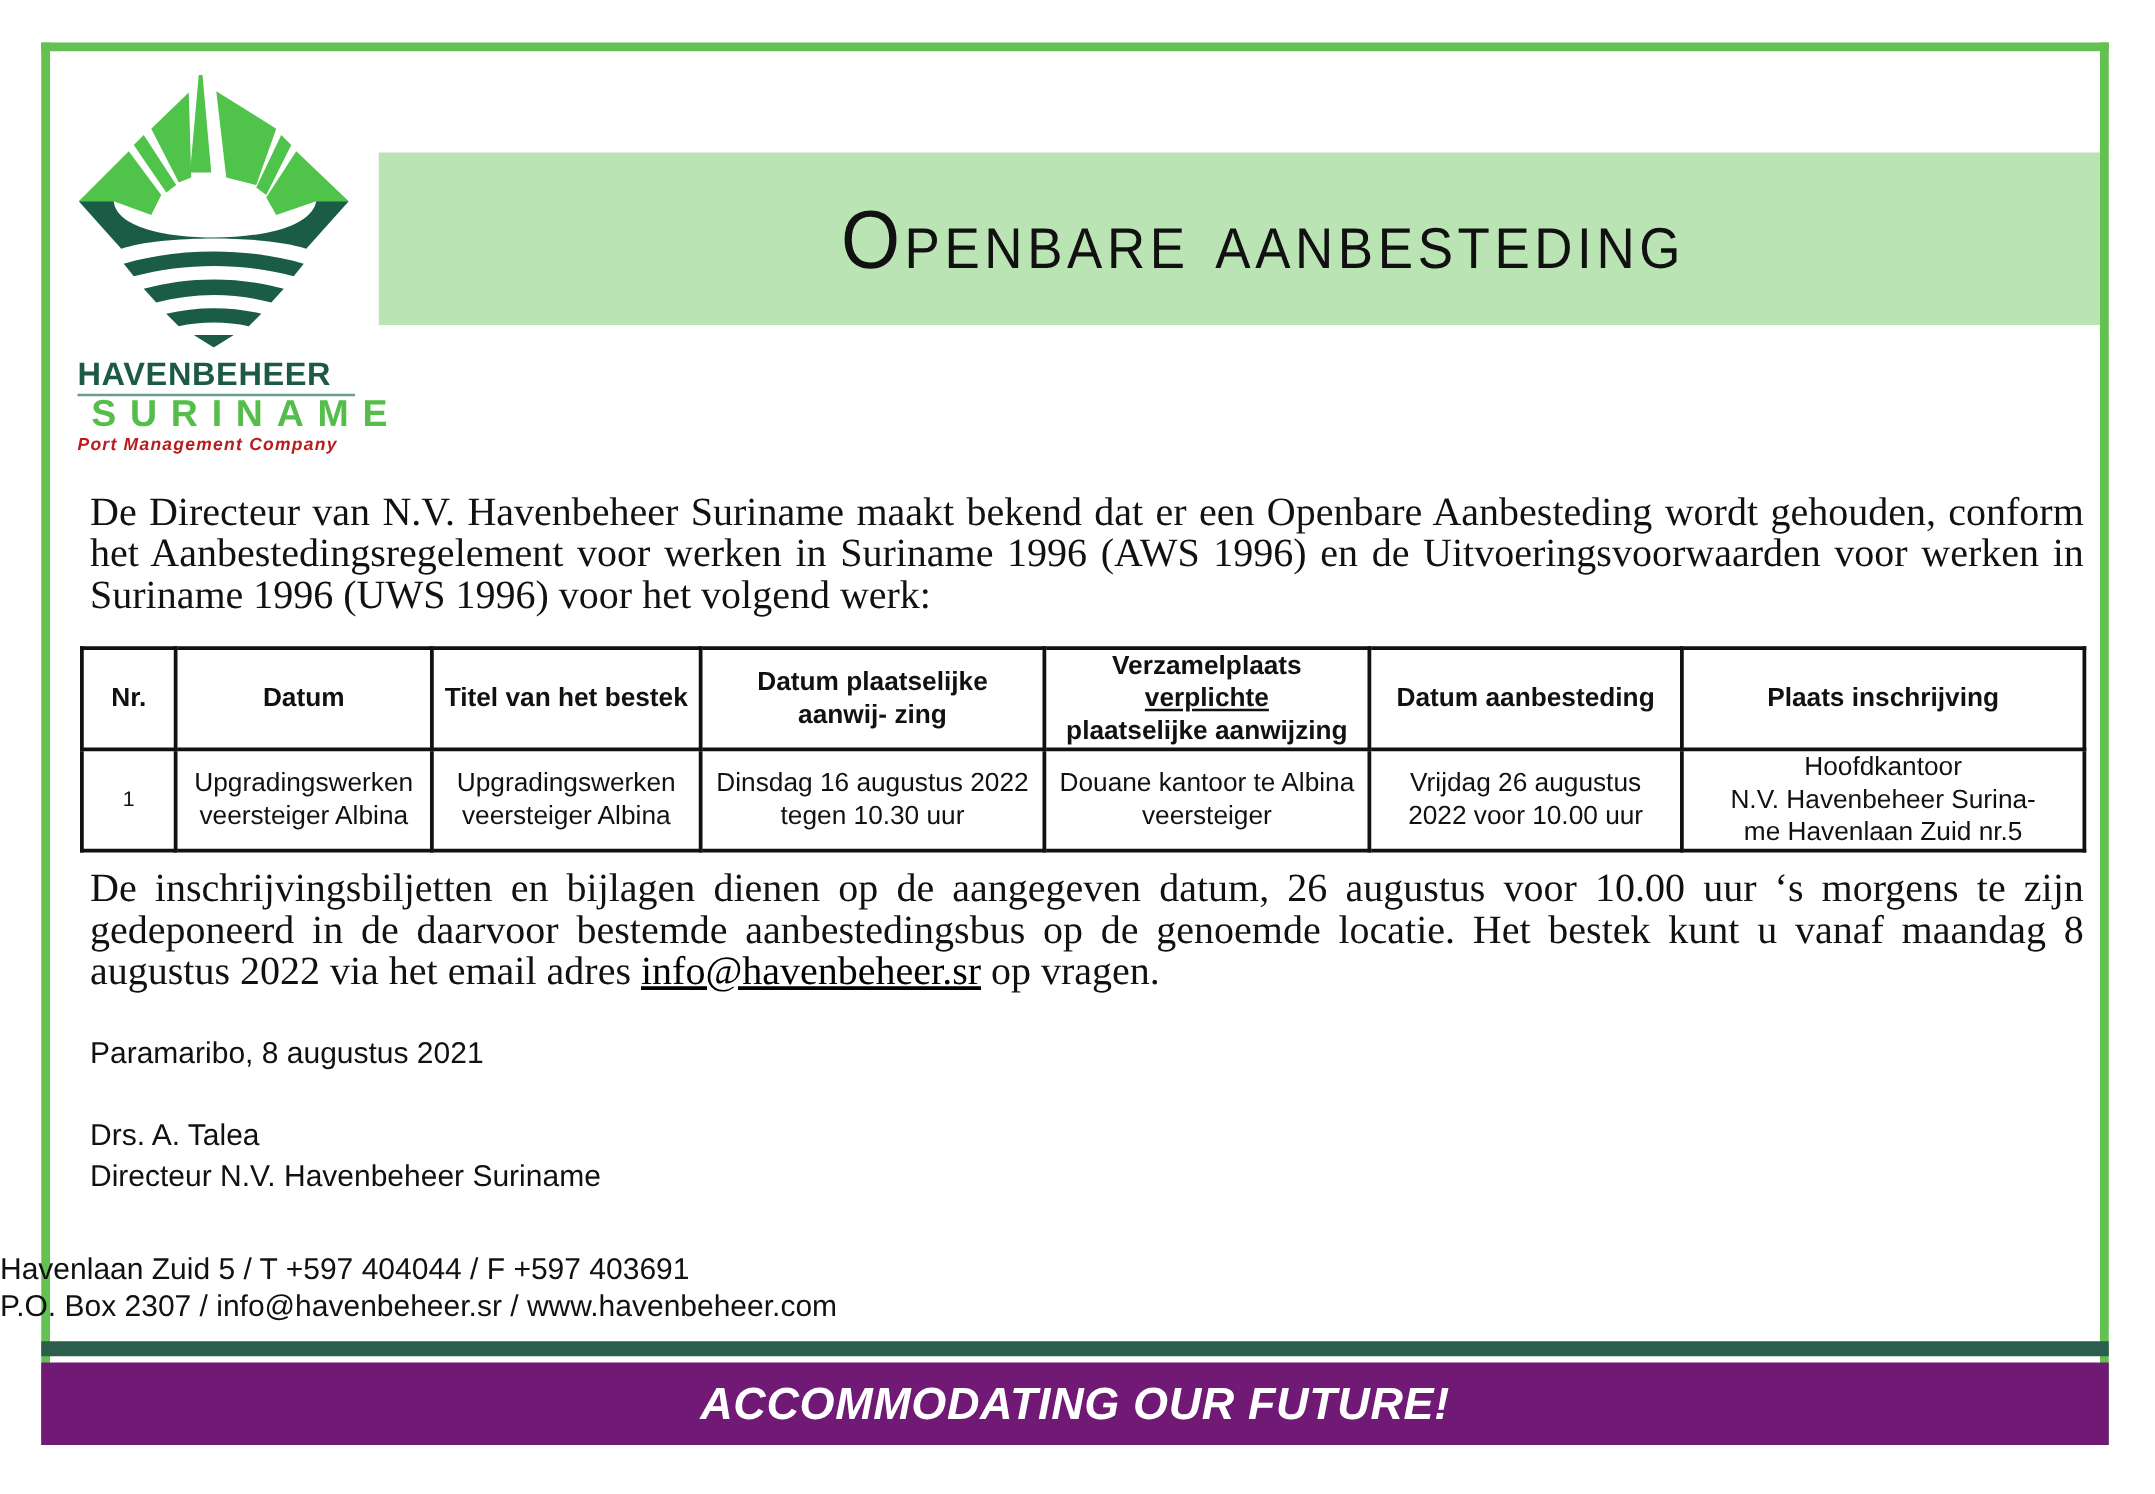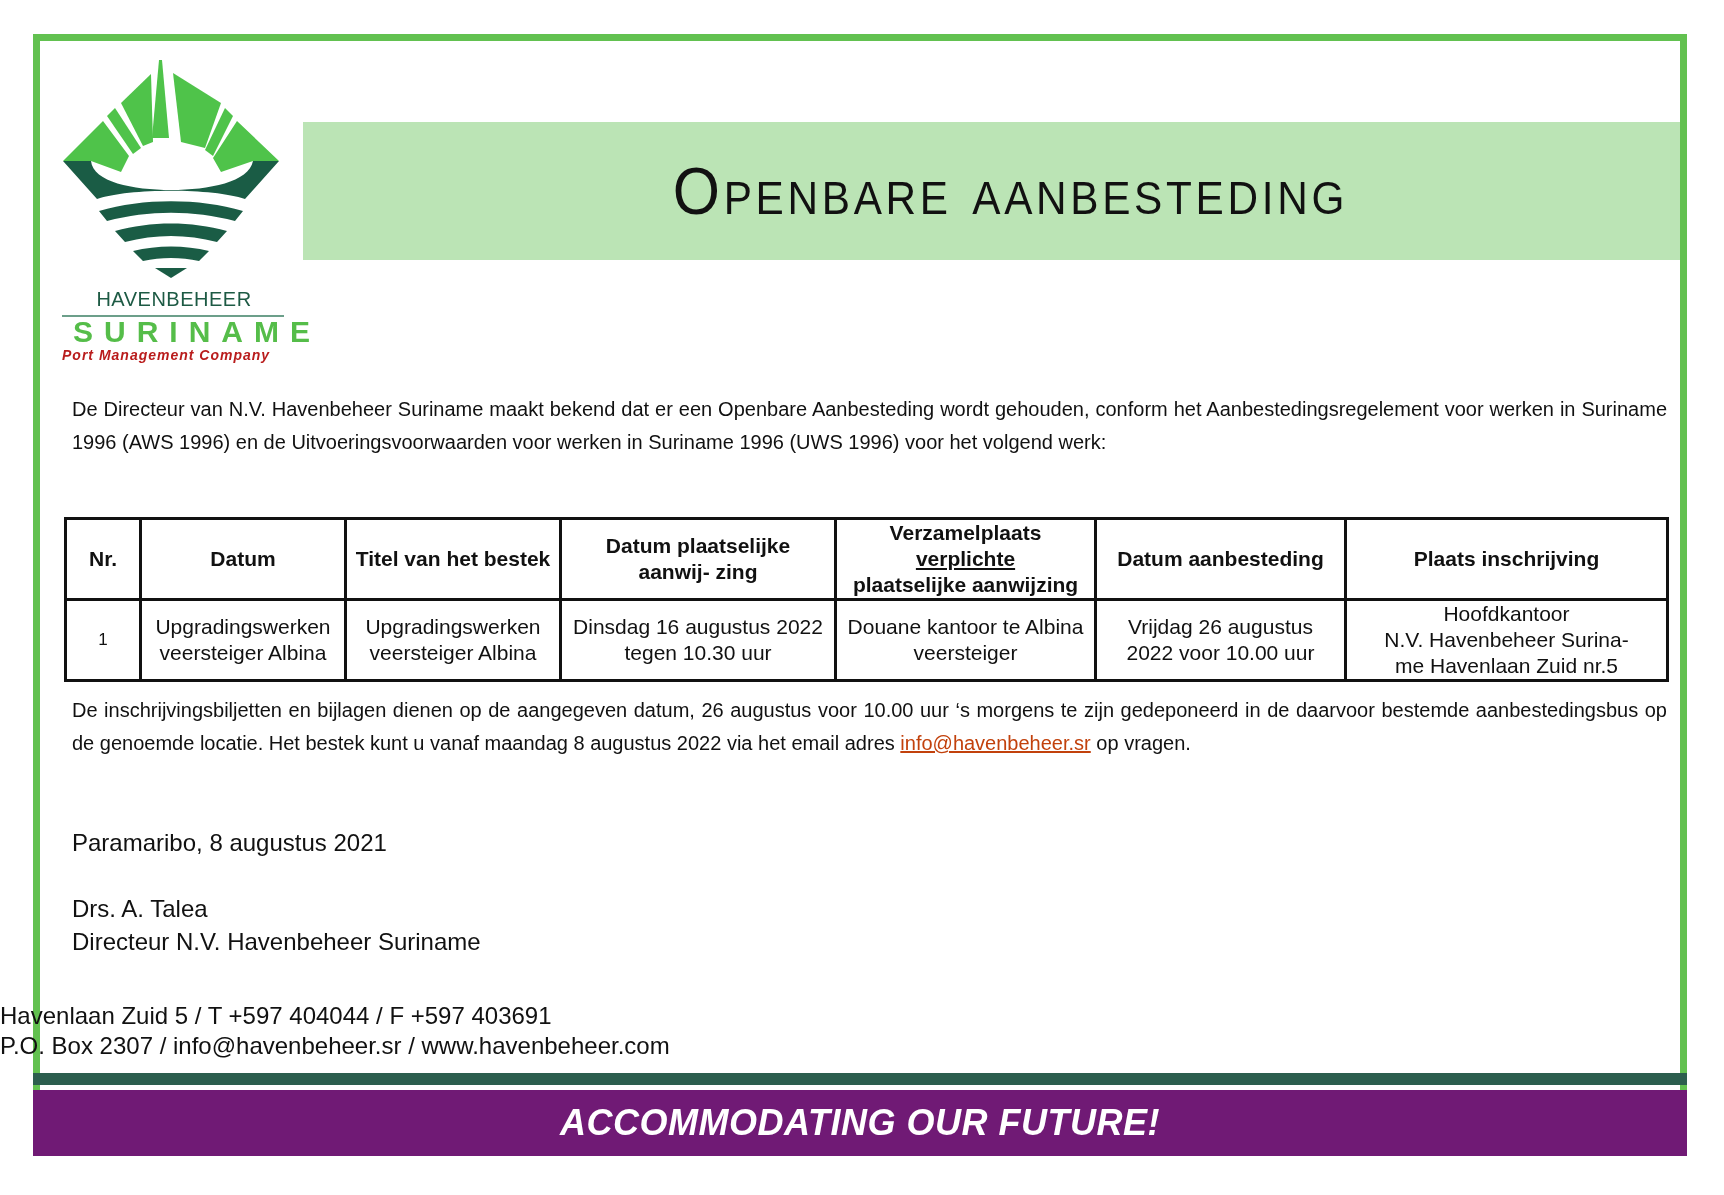--- a/index.html
+++ b/index.html
@@ -1,29 +1,29 @@
 <!DOCTYPE html>
 <html><head>
 <meta charset="utf-8">
 <style>
   html,body{margin:0;padding:0;background:#ffffff;}
   body{width:1724px;height:1195px;position:relative;overflow:hidden;font-family:"Liberation Sans",sans-serif;color:#111;}
   .frame{position:absolute;left:33px;top:34px;width:1654px;height:1122px;box-sizing:border-box;border:7px solid #62c150;border-bottom:none;}
   .logo{position:absolute;left:56px;top:56px;width:230px;height:310px;}
   .logo svg{position:absolute;left:7px;top:4px;}
-  .logo-name{position:absolute;left:6px;top:228px;width:224px;font-weight:normal;font-size:20px;letter-spacing:0.5px;color:#1d5a44;line-height:30px;white-space:nowrap;text-align:center;}
+  .logo-name{position:absolute;left:6px;top:228px;width:224px;font-weight:bold;font-size:26px;letter-spacing:0.5px;color:#1d5a44;line-height:30px;white-space:nowrap;}
   .logo-rule{position:absolute;left:6px;top:259px;width:222px;height:2px;background:#6c9f8a;}
   .logo-sub{position:absolute;left:17px;top:261px;width:224px;font-weight:bold;font-size:30px;letter-spacing:11px;color:#55bd49;line-height:30px;white-space:nowrap;}
   .logo-tag{position:absolute;left:6px;top:291px;font-weight:bold;font-style:italic;font-size:14px;letter-spacing:1px;color:#b91c1c;white-space:nowrap;}
   .title-band{position:absolute;left:303px;top:122px;width:1377px;height:138px;background:#bbe4b5;display:flex;align-items:center;justify-content:center;}
   .title-band h1{margin:0;font-family:"Liberation Sans",sans-serif;font-weight:normal;font-size:66px;font-variant:small-caps;letter-spacing:4px;color:#111;transform:scaleX(0.92);padding-left:40px;}
-  .para{position:absolute;left:72px;width:1595px;font-size:20px;line-height:33px;text-align:justify;text-align-last:left;}
+  .para{position:absolute;left:72px;width:1595px;font-size:32px;line-height:33px;text-align:justify;text-align-last:left;font-family:Liberation Serif, serif;}
   .p1{top:393px;}
   .p2{top:694px;}
-  .link{color:#c2410c;text-decoration:underline;}
+  .link{color:#000000;text-decoration:underline;}
   .line{position:absolute;left:72px;font-size:24px;line-height:33px;white-space:nowrap;}
   table.tender{position:absolute;left:64px;top:517px;width:1605px;height:146px;border-collapse:collapse;font-size:21px;}
   table.tender th,table.tender td{border:3px solid #111;text-align:center;vertical-align:middle;padding:0 6px;line-height:26px;}
   table.tender th{font-weight:bold;height:55px;}
   table.tender td{font-weight:normal;}
   .u{text-decoration:underline;text-align:center;}
   .footer-contact{position:absolute;left:0;width:1724px;text-align:left;font-size:24px;line-height:30px;}
   .fc1{top:1001px;} .fc2{top:1031px;}
   .dark-band{position:absolute;left:33px;top:1073px;width:1654px;height:12px;background:#2c5e4e;}
   .green-band{position:absolute;left:33px;top:1090px;width:1654px;height:66px;background:#701a75;display:flex;align-items:center;justify-content:center;}

